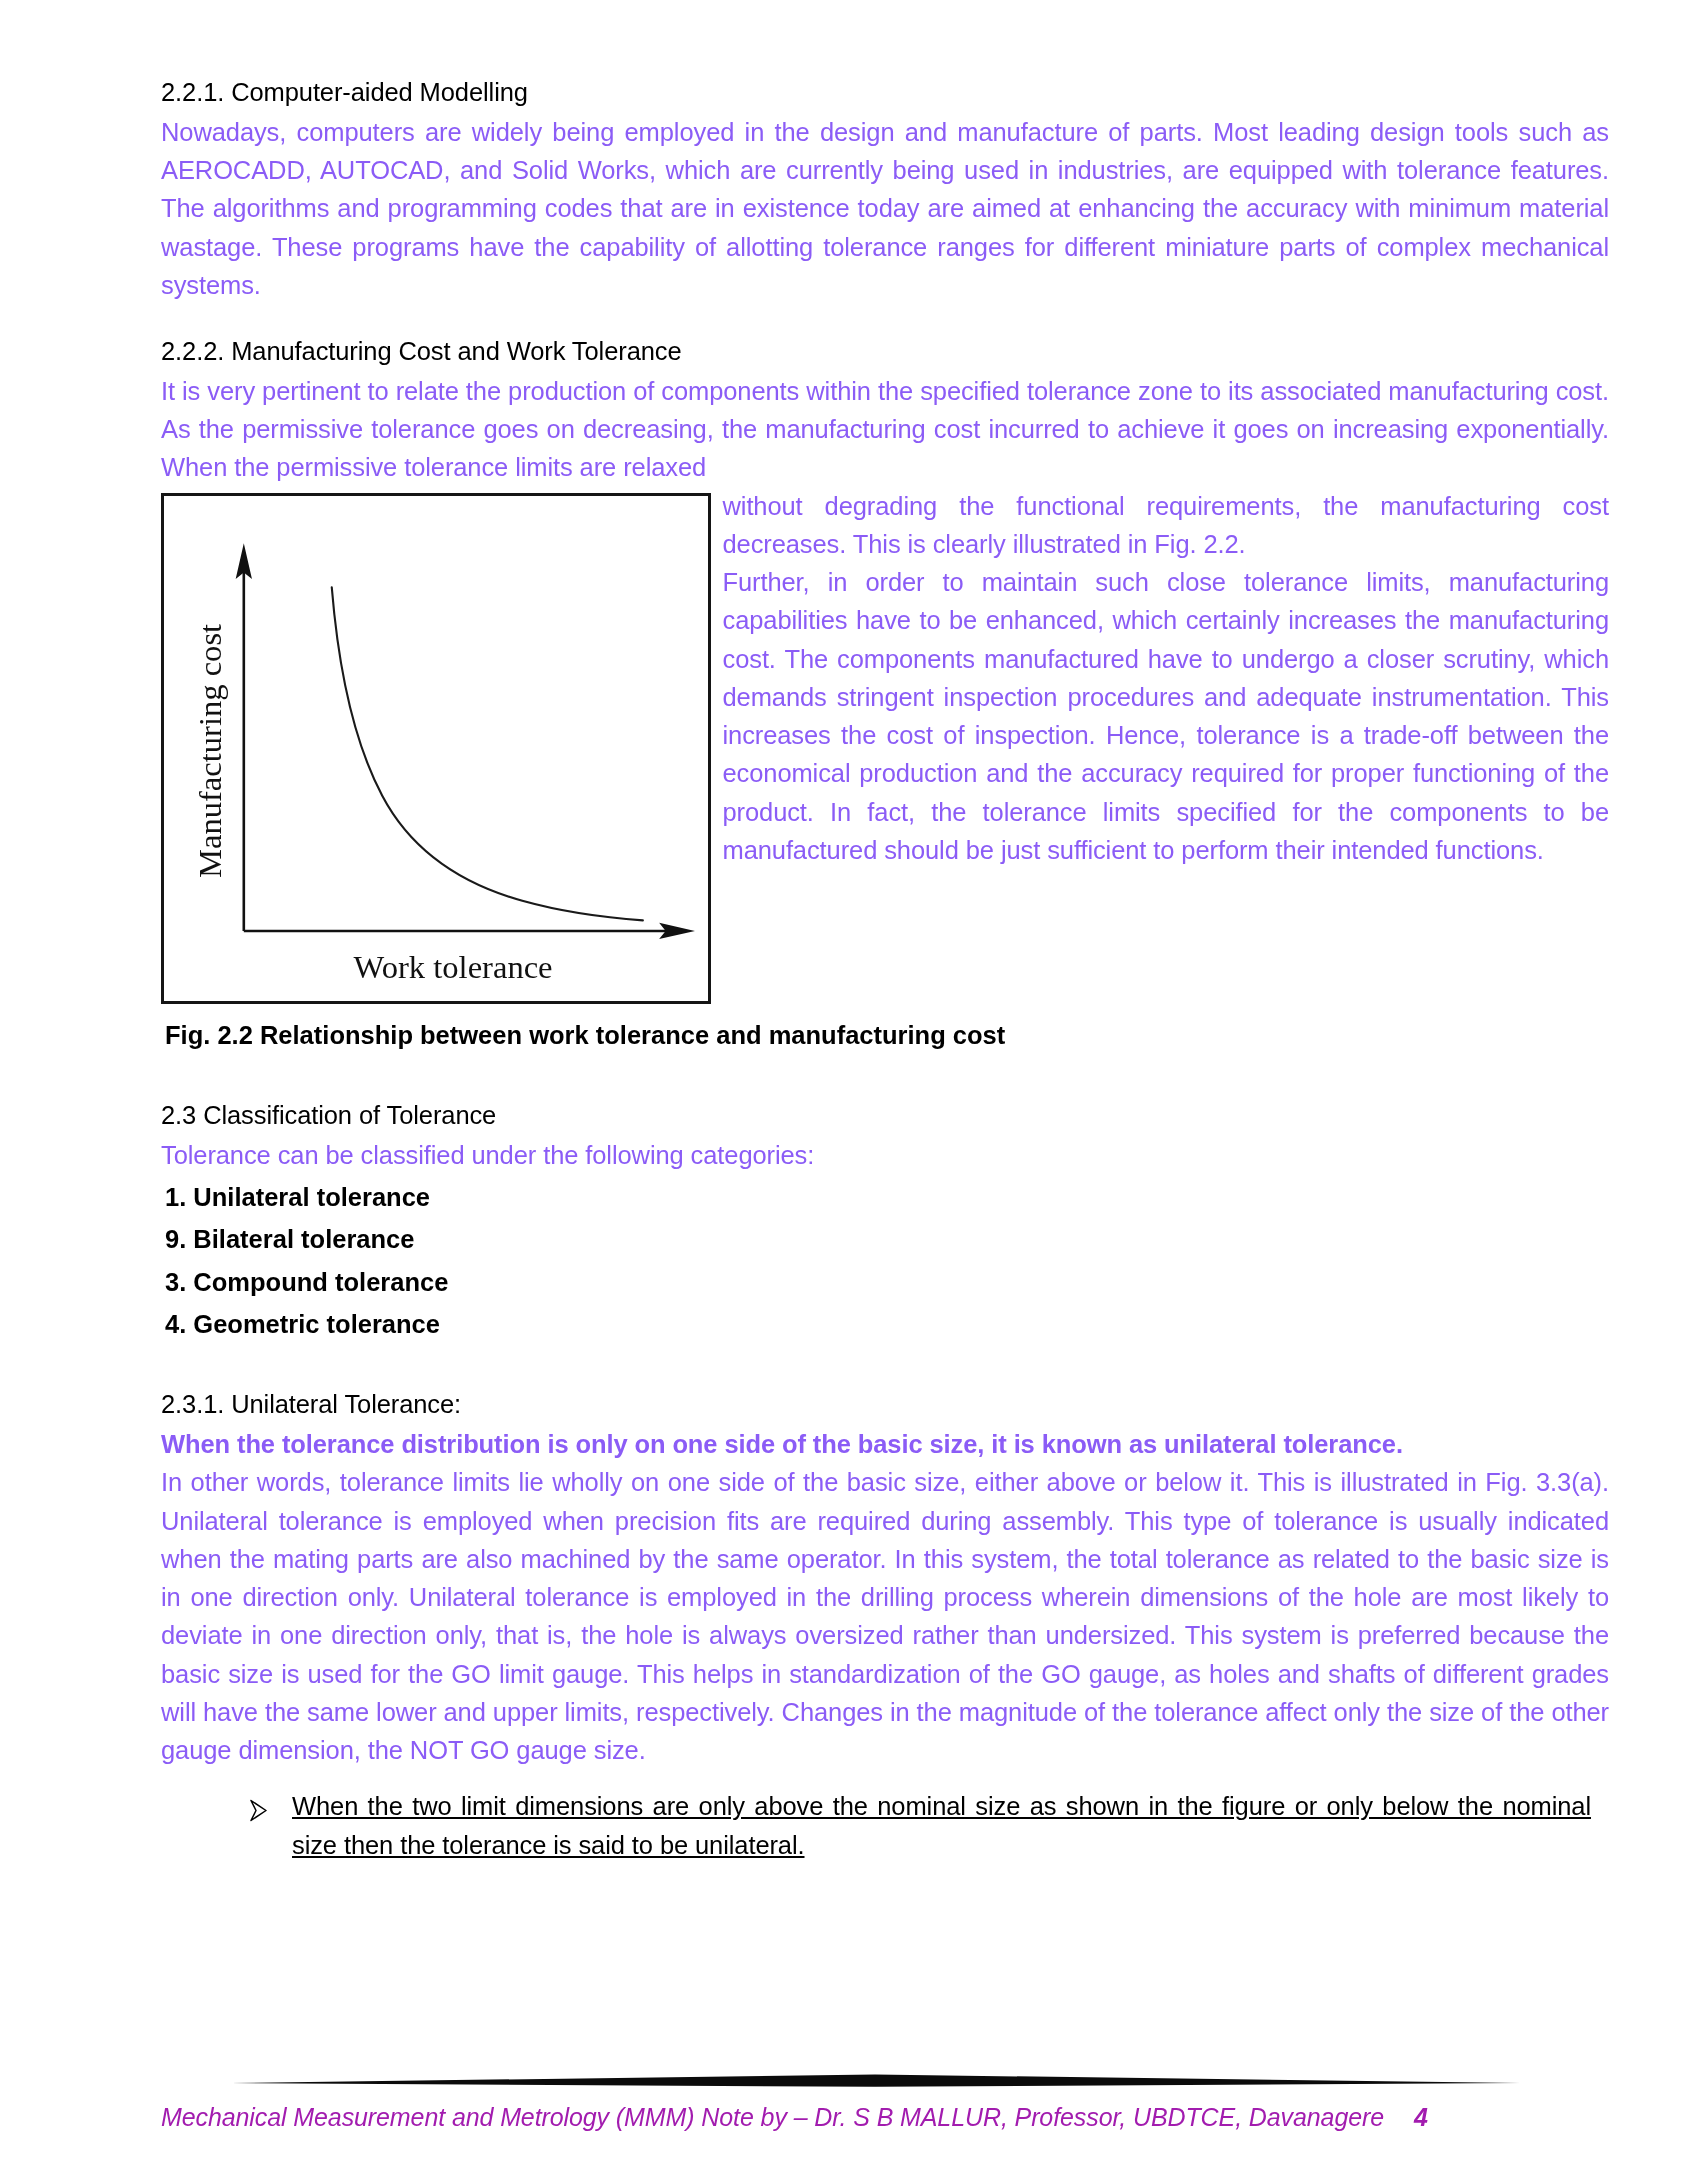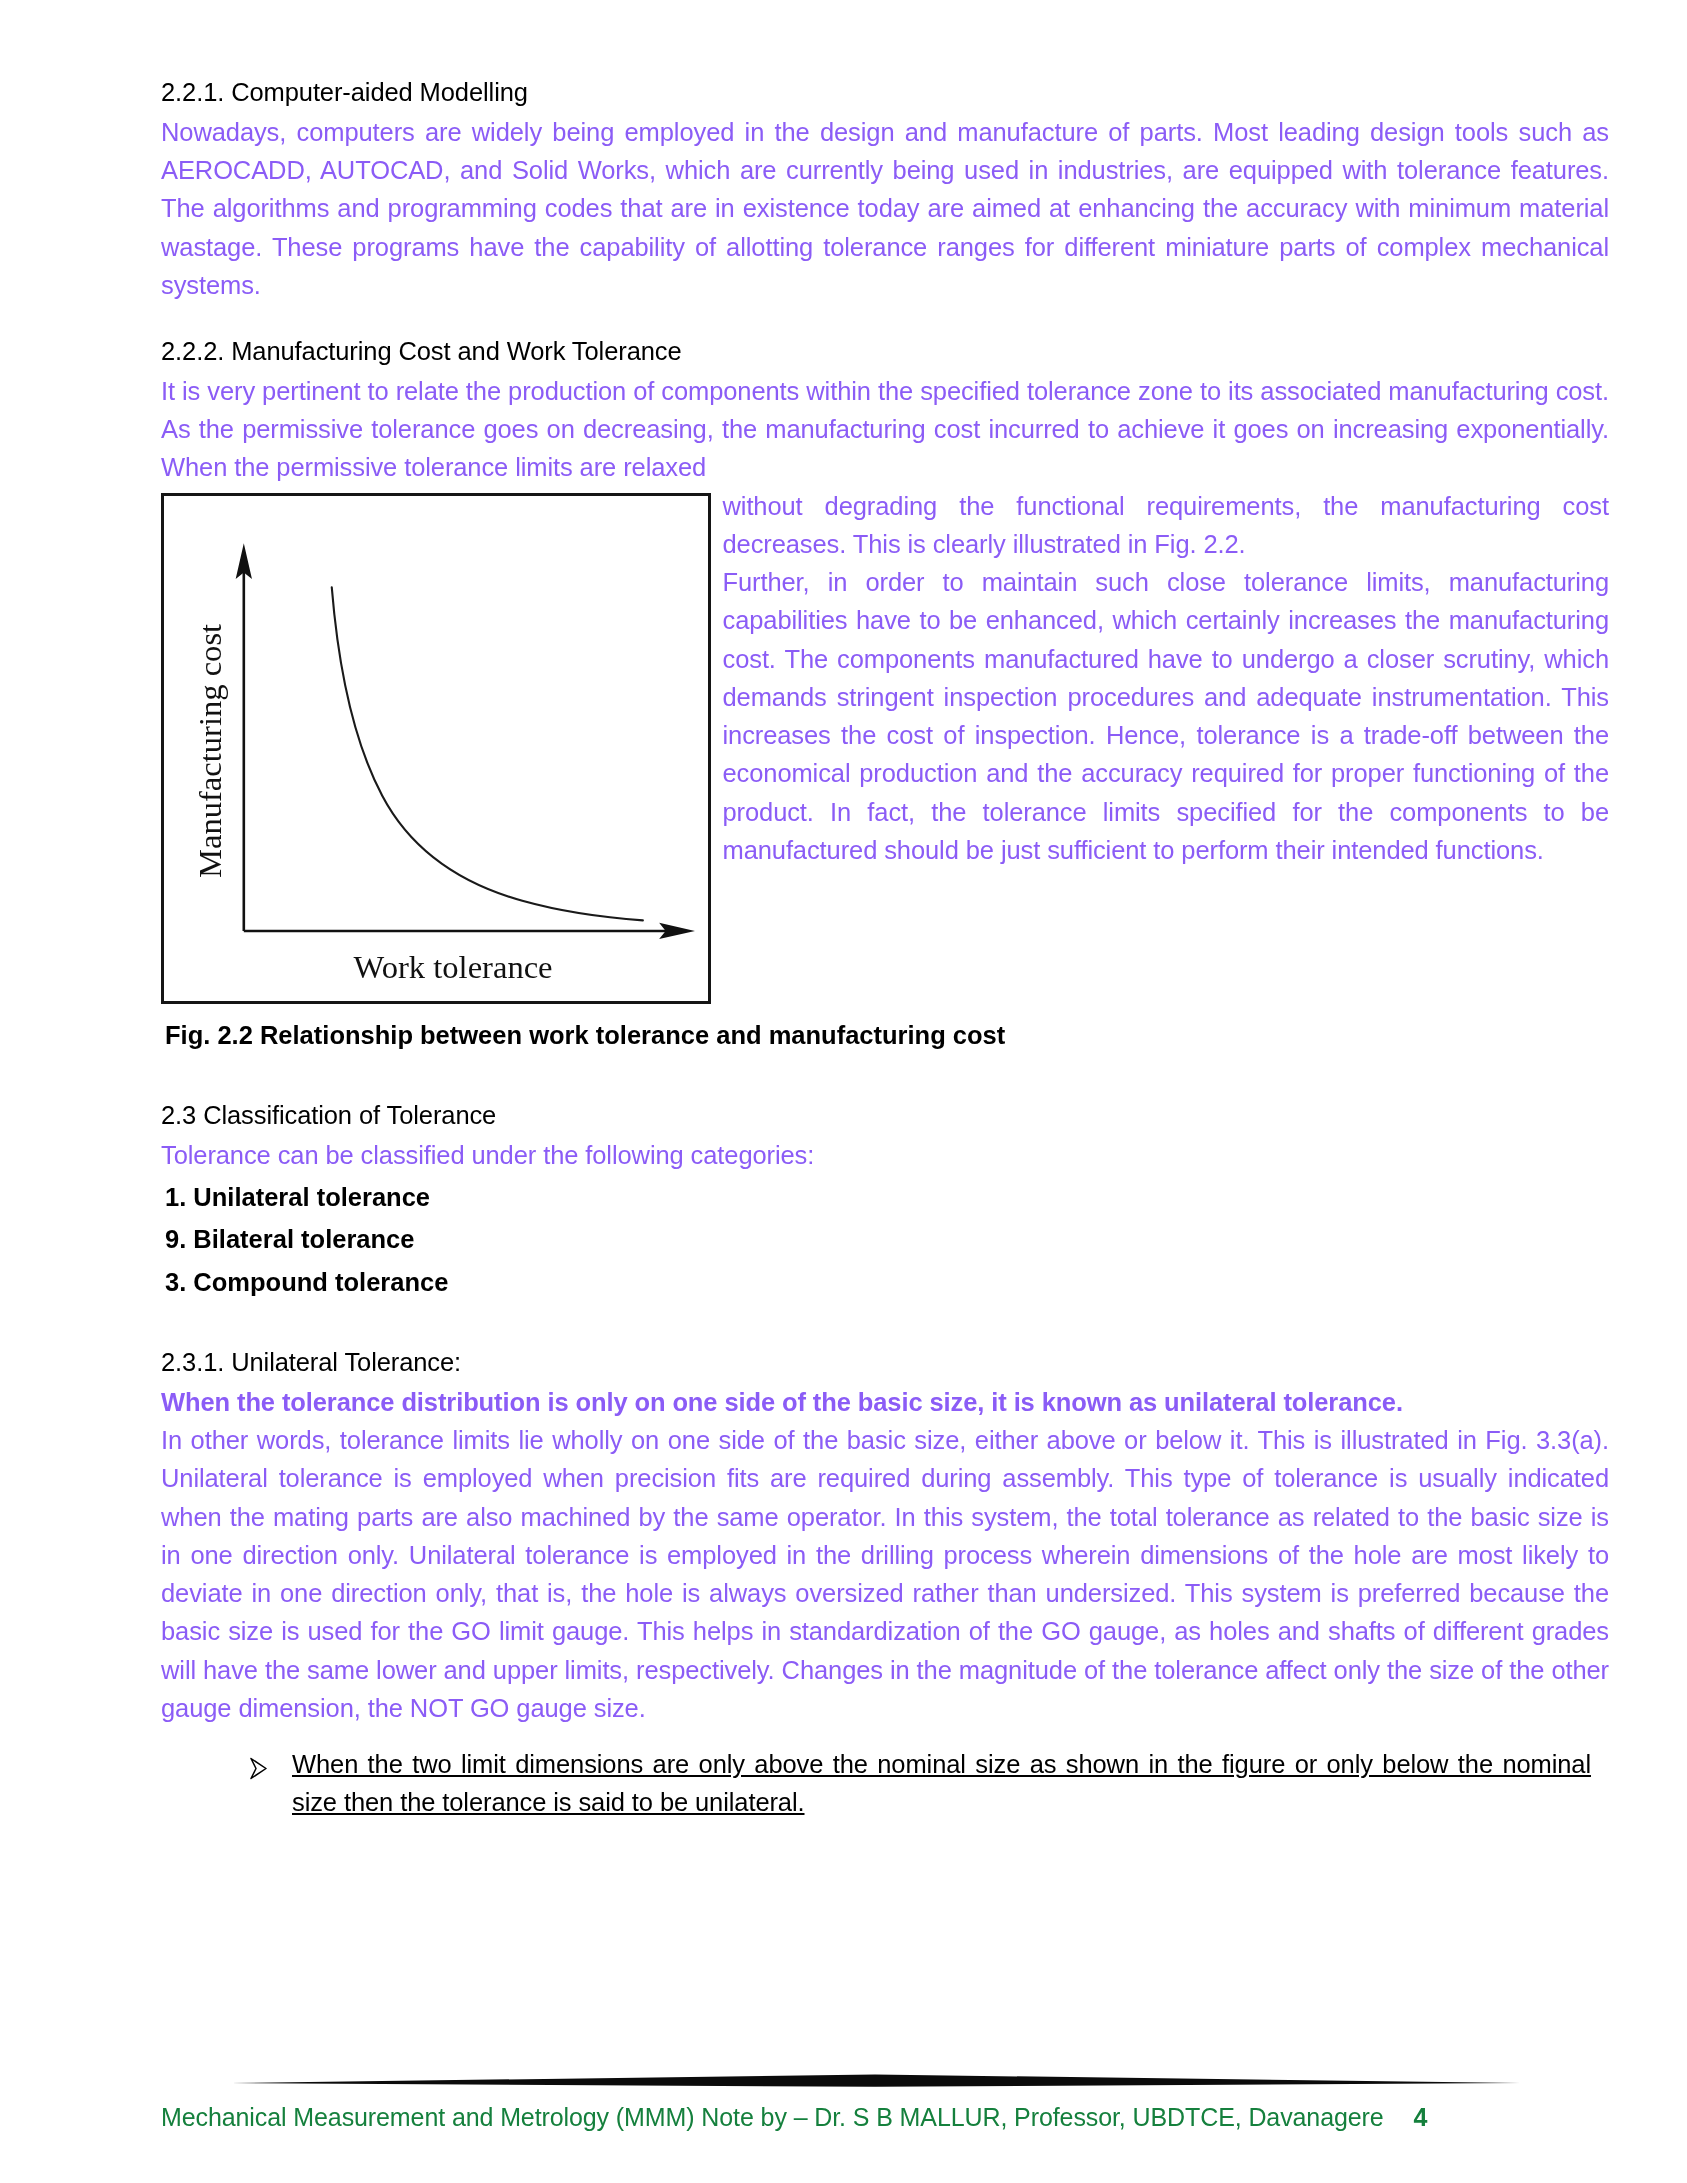--- a/index.html
+++ b/index.html
@@ -115,22 +115,23 @@
     margin-left: 70px;
     width: 1289px;
   }
   .footer-rule svg { display: block; width: 100%; height: 100%; }
   .footer-line {
     display: flex;
     align-items: flex-end;
     justify-content: flex-start;
     font-size: 25px;
     line-height: 1.45;
-    color: #15803d;
+    color: #a21caf;
     padding-top: 5px;
+    font-style: italic;
   }
   .footer-text { letter-spacing: -0.1px; }
   .footer-page {
     font-weight: bold;
     margin-left: 30px;
   }
 </style>
 </head>
 <body>
 
@@ -167,20 +168,21 @@
 
     <div class="fig-caption">Fig. 2.2 Relationship between work tolerance and manufacturing cost</div>
 
     <div class="gap-lg"></div>
 
     <div class="h-sec">2.3 Classification of Tolerance</div>
     <p class="para">Tolerance can be classified under the following categories:</p>
     <div class="list-line">1. Unilateral tolerance</div>
     <div class="list-line">9. Bilateral tolerance</div>
     <div class="list-line">3. Compound tolerance</div>
+    <div class="list-line">4. Geometric tolerance</div>
 
     <div class="gap-lg"></div>
 
     <div class="h-sec">2.3.1. Unilateral Tolerance:</div>
     <p class="para bold">When the tolerance distribution is only on one side of the basic size, it is known as unilateral tolerance.</p>
     <p class="para">In other words, tolerance limits lie wholly on one side of the basic size, either above or below it. This is illustrated in Fig. 3.3(a). Unilateral tolerance is employed when precision fits are required during assembly. This type of tolerance is usually indicated when the mating parts are also machined by the same operator. In this system, the total tolerance as related to the basic size is in one direction only. Unilateral tolerance is employed in the drilling process wherein dimensions of the hole are most likely to deviate in one direction only, that is, the hole is always oversized rather than undersized. This system is preferred because the basic size is used for the GO limit gauge. This helps in standardization of the GO gauge, as holes and shafts of different grades will have the same lower and upper limits, respectively. Changes in the magnitude of the tolerance affect only the size of the other gauge dimension, the NOT GO gauge size.</p>
 
     <div class="bullet-row">
       <span class="bullet-glyph">
         <svg width="25" height="25" viewBox="0 0 30 30" aria-hidden="true">

